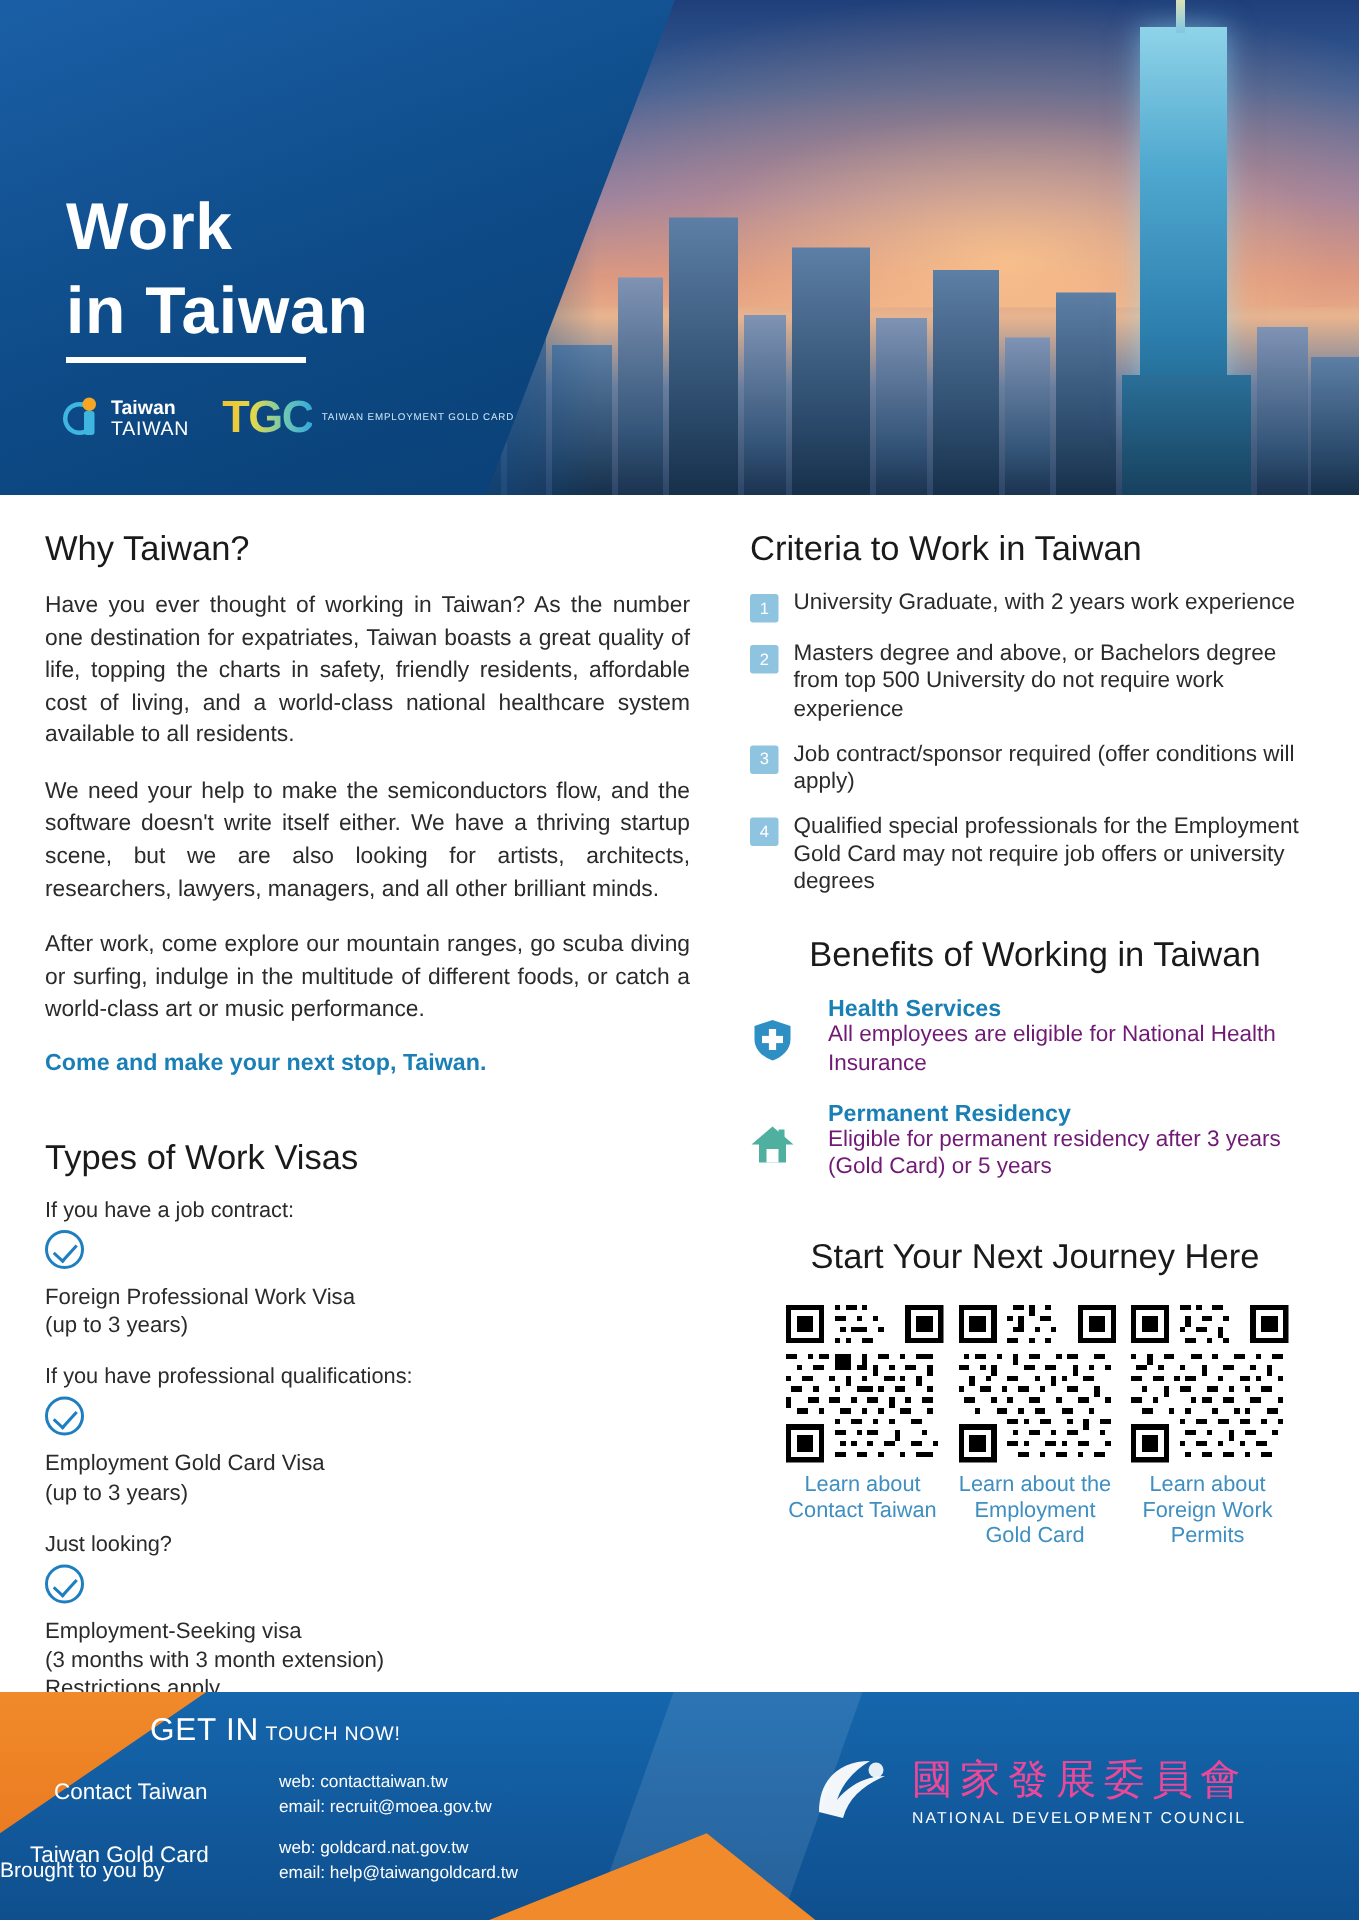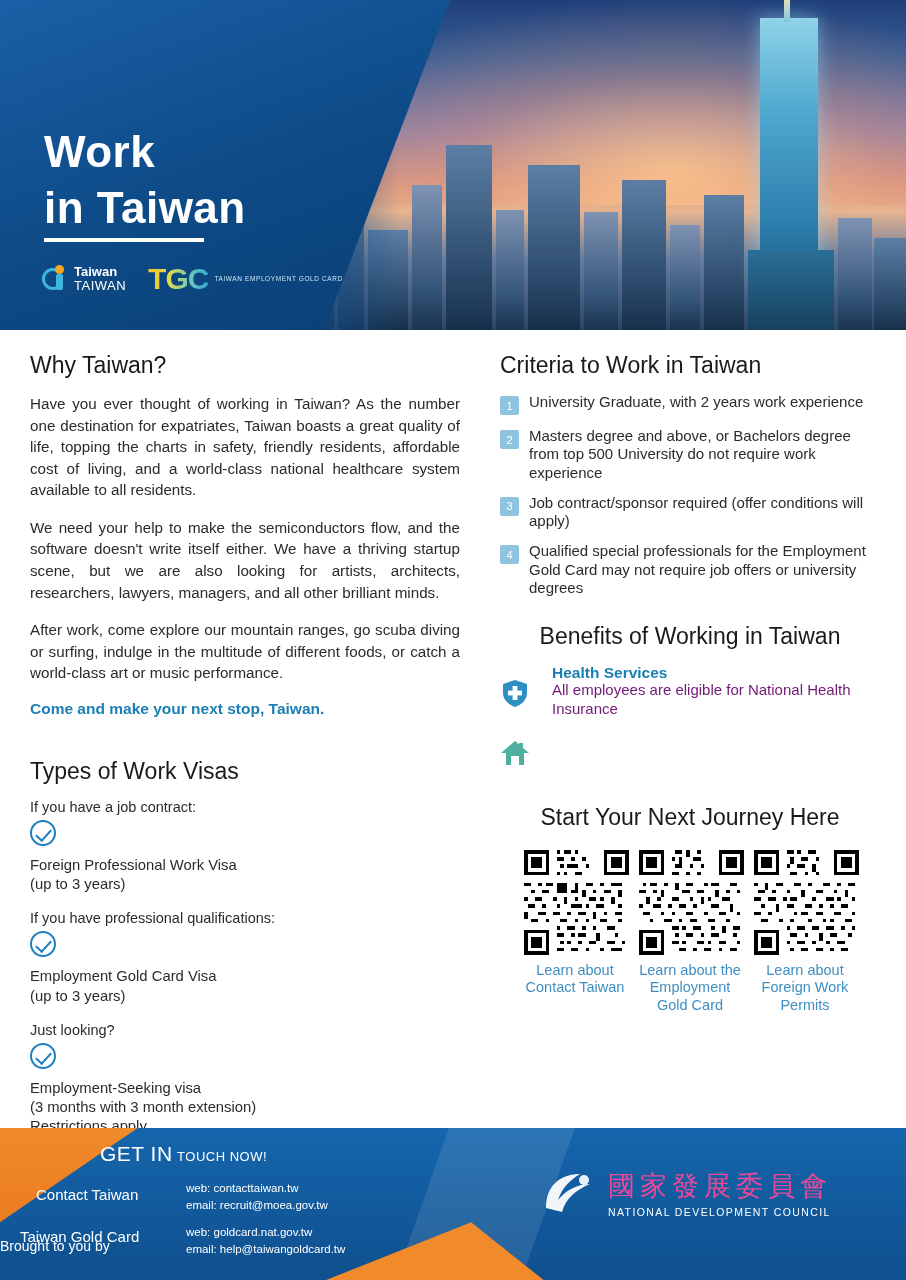--- a/index.html
+++ b/index.html
@@ -312,20 +312,24 @@
       </div>
     </div>
 
     <div class="ben-row">
       <div class="ben-icon">
         <svg width="30" height="30" viewBox="0 0 30 30">
           <path d="M15 3 L29 15 H24 V27 H6 V15 H1 Z" fill="#4fb0a0"></path>
           <rect x="11" y="18" width="8" height="9" fill="#ffffff"></rect>
           <rect x="19" y="5" width="4" height="6" fill="#4fb0a0"></rect>
         </svg>
+      </div>
+      <div>
+        <div class="ben-title">Permanent Residency</div>
+        <div class="ben-desc">Eligible for permanent residency after 3 years (Gold Card) or 5 years</div>
       </div>
     </div>
 
     <h2 class="sec center" style="margin-top:36px;">Start Your Next Journey Here</h2>
 
     <div class="qr-wrap">
       <div class="qr-item">
         <div class="qr-box">
           <svg width="105" height="105" viewBox="0 0 29 29" shape-rendering="crispEdges">
             <rect width="29" height="29" fill="#fff"></rect>

